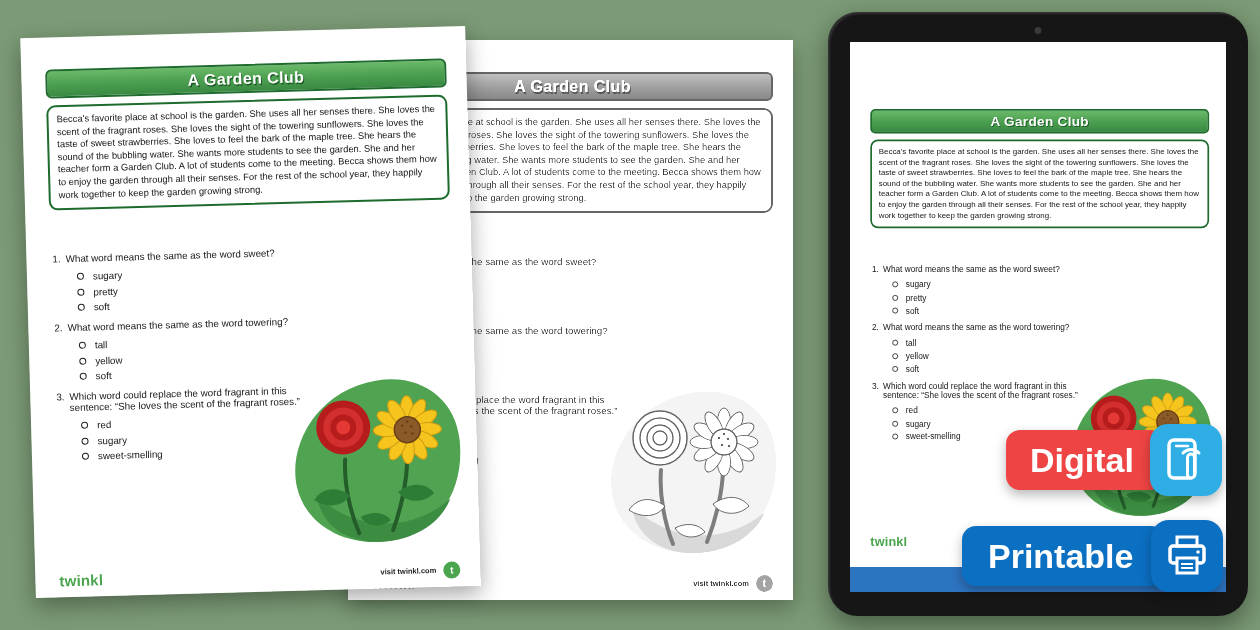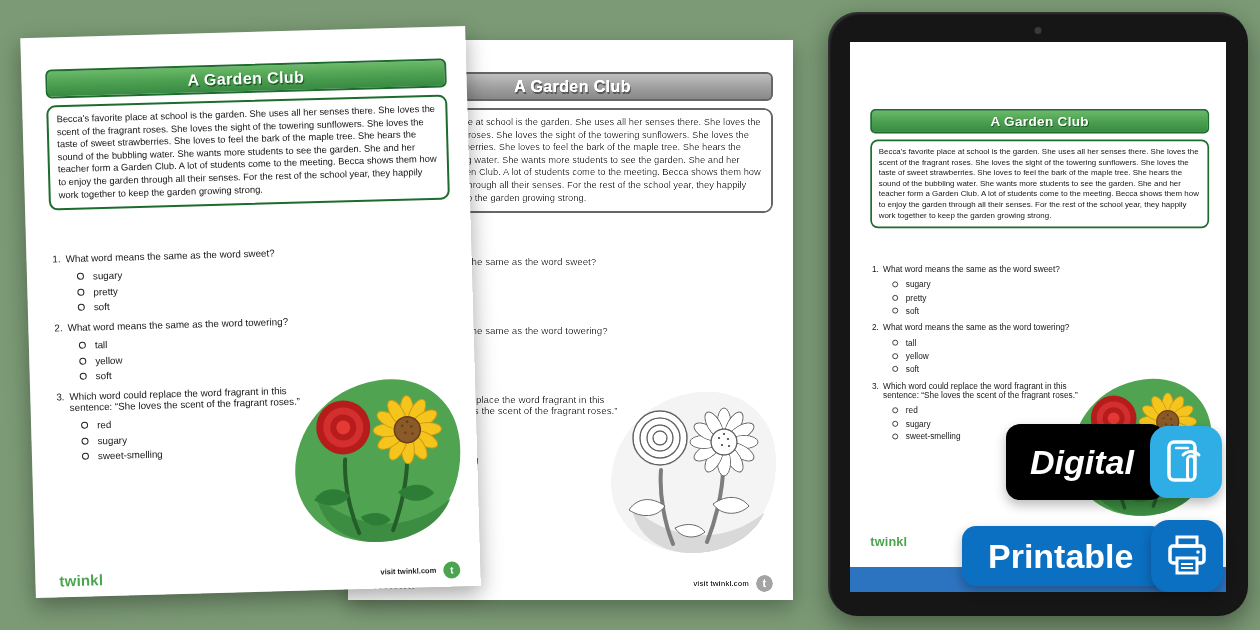--- a/index.html
+++ b/index.html
@@ -105,21 +105,21 @@
   .badge-bar {
     display:flex; align-items:center; color:#fff; font-weight:bold;
     border-radius:14px; box-shadow:0 5px 12px rgba(0,0,0,0.28);
   }
   .badge-tile {
     width:72px; height:72px; border-radius:18px; margin-left:-14px;
     display:flex; align-items:center; justify-content:center;
     box-shadow:0 5px 12px rgba(0,0,0,0.28);
   }
   .digital { left:1006px; top:424px; }
-  .digital .badge-bar { height:76px; padding:0 30px 0 24px; background:#000000; font-size:34px;font-style:italic; }
+  .digital .badge-bar { height:60px; padding:0 30px 0 24px; background:#ef4444; font-size:34px; }
   .digital .badge-tile { background:#2eaee4; }
   .printable { left:962px; top:520px; }
   .printable .badge-bar { height:60px; padding:0 32px 0 26px; background:#0b6fc2; font-size:34px; }
   .printable .badge-tile { background:#0b6fc2; }
 </style>
 </head>
 <body>
 
 <div class="stage">
 

